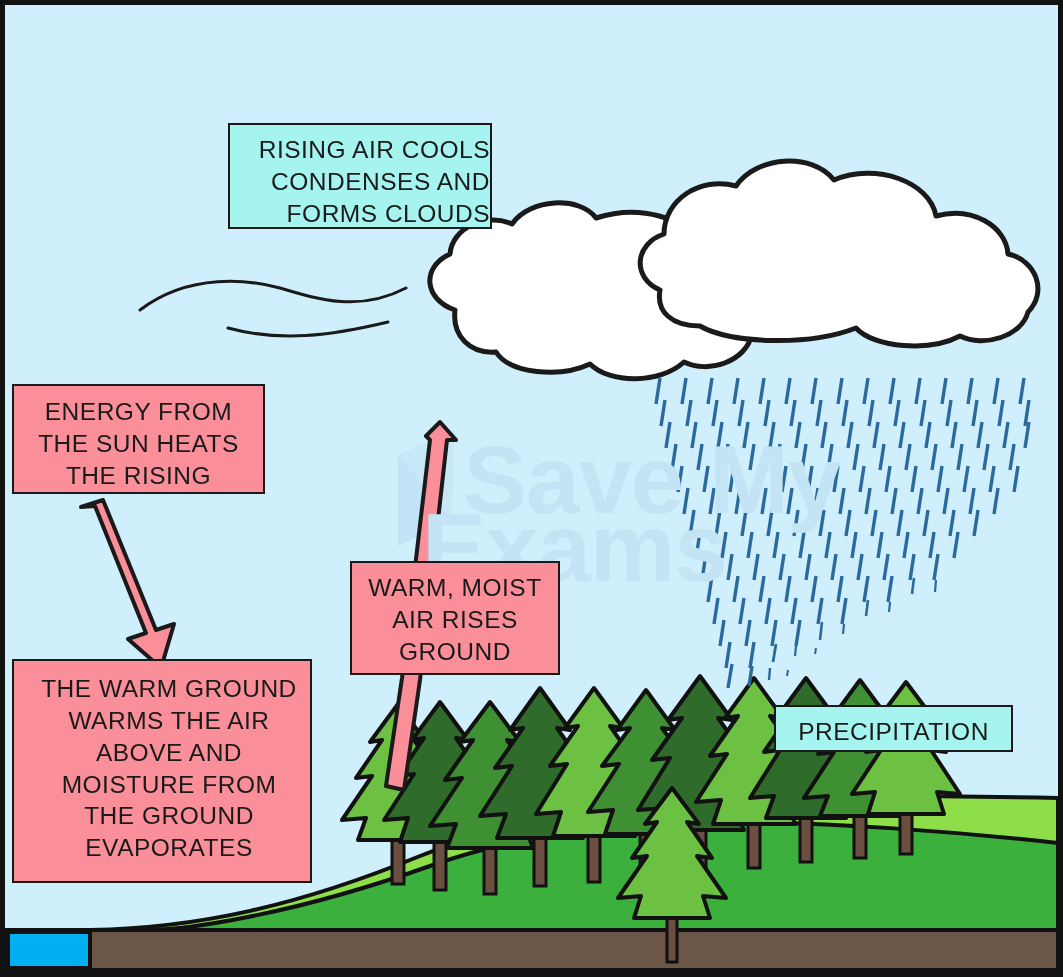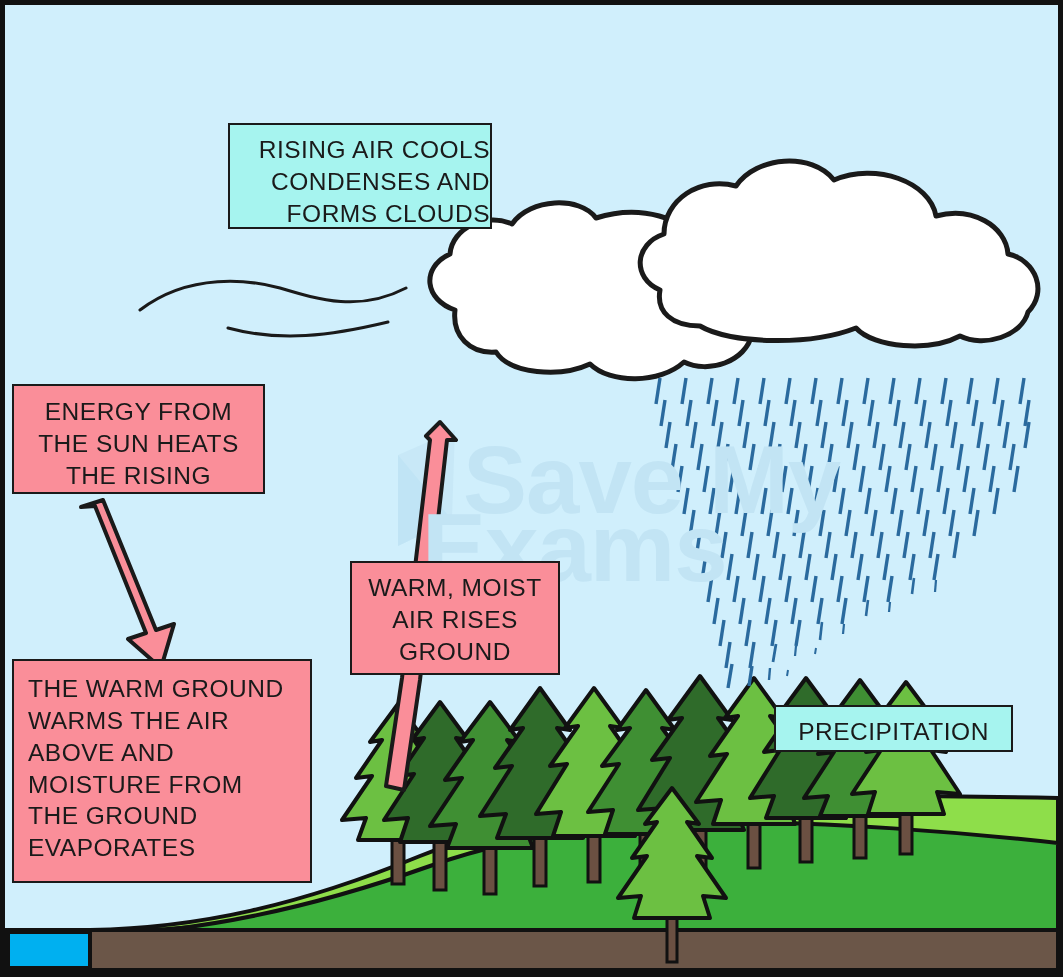--- a/index.html
+++ b/index.html
@@ -71,21 +71,21 @@
     width: 253px; height: 110px;
     padding-top: 10px;
     font-size: 24.5px;
     text-align: center;
   }
   #label-warm-ground {
     left: 12px; top: 659px;
     width: 300px; height: 224px;
     padding: 12px 0 0 14px;
     font-size: 24.5px;
-    text-align: left;
+    text-align: center;
   }
   #label-warm-moist {
     left: 350px; top: 561px;
     width: 210px; height: 114px;
     padding-top: 9px;
     font-size: 24.5px;
     text-align: center;
   }
   .wm-text {
     position: absolute;

